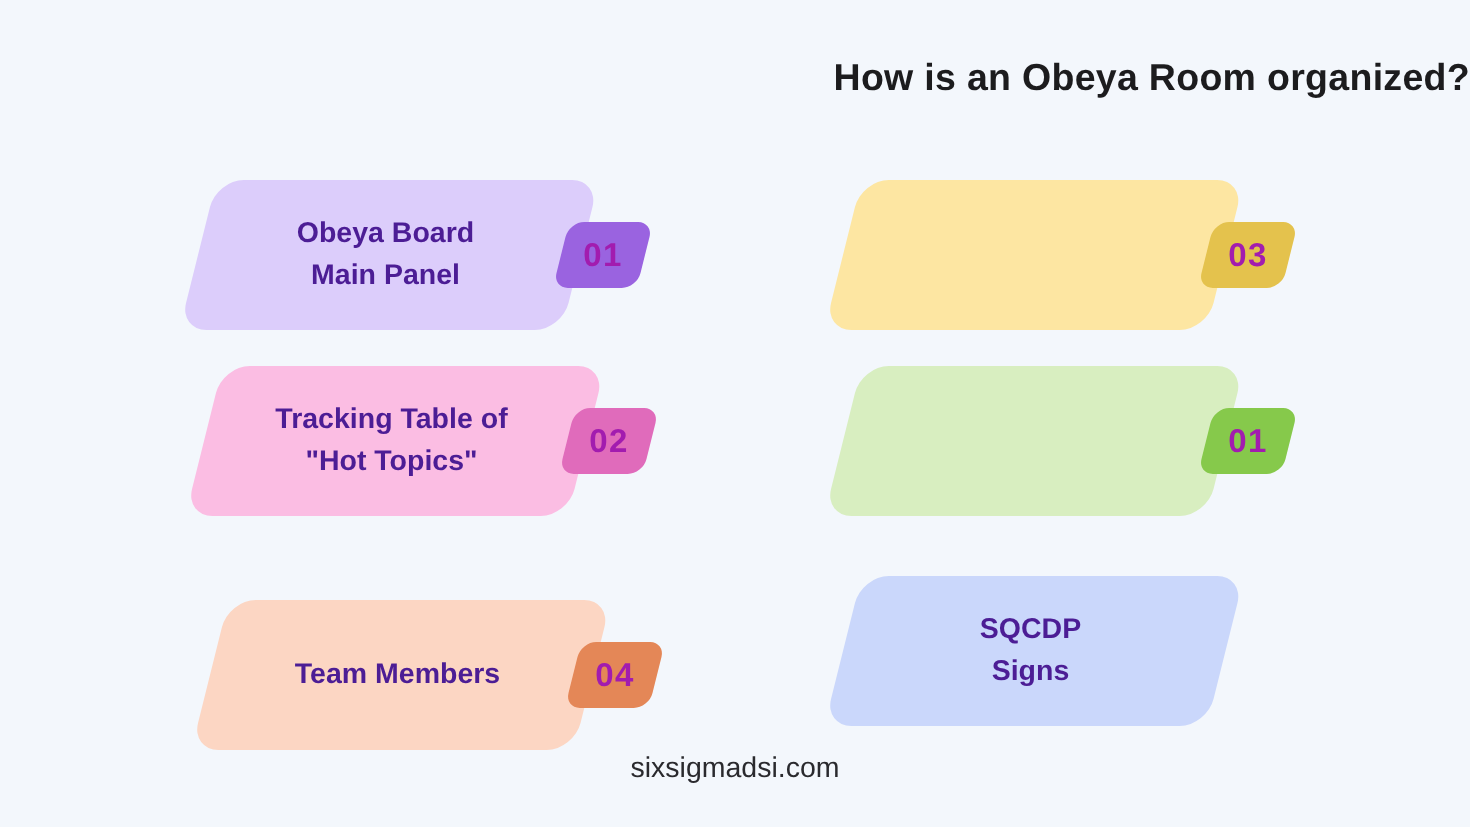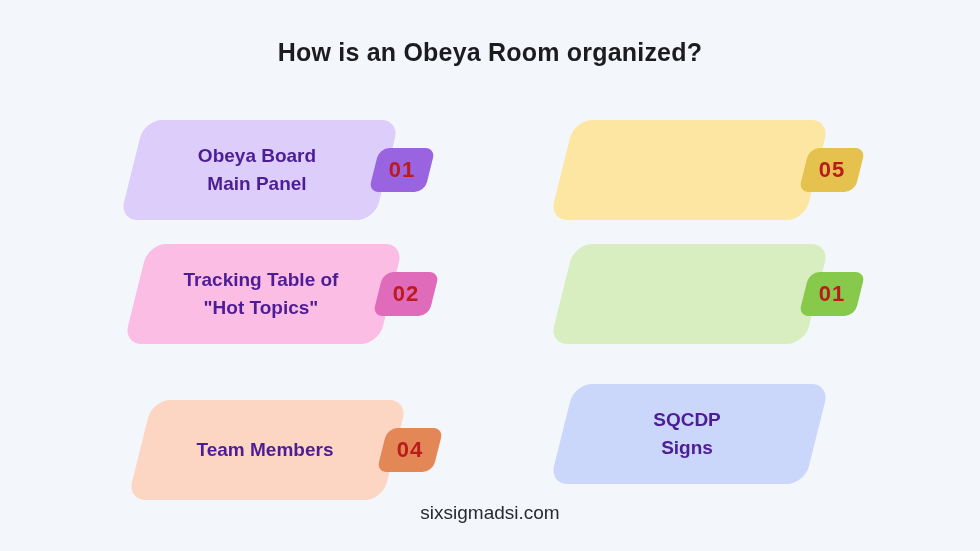--- a/index.html
+++ b/index.html
@@ -4,21 +4,21 @@
 <style>
   html, body { margin: 0; padding: 0; }
   body {
     width: 980px; height: 551px; overflow: hidden;
     background: #f3f7fc;
     font-family: "Liberation Sans", "DejaVu Sans", sans-serif;
     position: relative;
   }
   .title {
     position: absolute; left: 0; top: 38px; width: 980px;
-    text-align: center; font-size: 25px; font-weight: bold; color: #1c1c1e;
+    text-align: right; font-size: 25px; font-weight: bold; color: #1c1c1e;
     letter-spacing: 0.2px;
   }
   .footer {
     position: absolute; left: 0; top: 502px; width: 980px;
     text-align: center; font-size: 19px; color: #2a2a2e;
   }
   .card {
     position: absolute; width: 280px; height: 100px;
   }
   .card .shape {
@@ -32,21 +32,21 @@
     white-space: pre-line;
   }
   .card .badge {
     position: absolute; left: 252px; top: 28px; width: 56px; height: 44px;
   }
   .card .badge .bshape {
     position: absolute; inset: 0; border-radius: 10px; transform: skewX(-14deg);
   }
   .card .badge .num {
     position: absolute; inset: 0; display: flex; align-items: center; justify-content: center;
-    color: #b91c1c; font-weight: bold; font-size: 22px; letter-spacing: 1px;
+    color: #a21caf; font-weight: bold; font-size: 22px; letter-spacing: 1px;
   }
 </style>
 </head>
 <body>
 
 <div class="title">How is an Obeya Room organized?</div>
 
 <div class="card" style="left:122px; top:120px;">
   <div class="shape" style="background:#dccdfb;"></div>
   <div class="label">Obeya Board
@@ -73,21 +73,21 @@
   <div class="badge">
     <div class="bshape" style="background:#e48757;"></div>
     <div class="num">04</div>
   </div>
 </div>
 
 <div class="card" style="left:552px; top:120px;">
   <div class="shape" style="background:#fde6a2;"></div>
   <div class="badge">
     <div class="bshape" style="background:#e4c24d;"></div>
-    <div class="num">05</div>
+    <div class="num">03</div>
   </div>
 </div>
 
 <div class="card" style="left:552px; top:244px;">
   <div class="shape" style="background:#d8eec0;"></div>
   <div class="badge">
     <div class="bshape" style="background:#86c94b;"></div>
     <div class="num">01</div>
   </div>
 </div>

